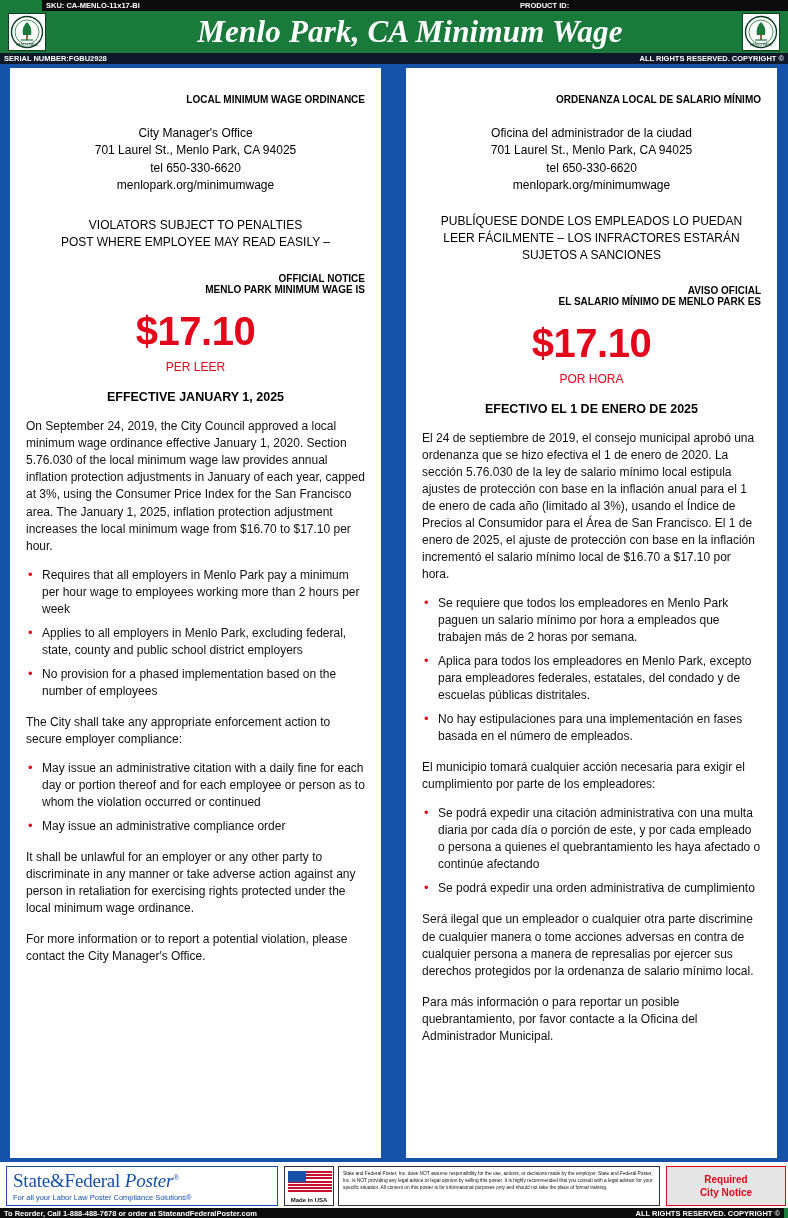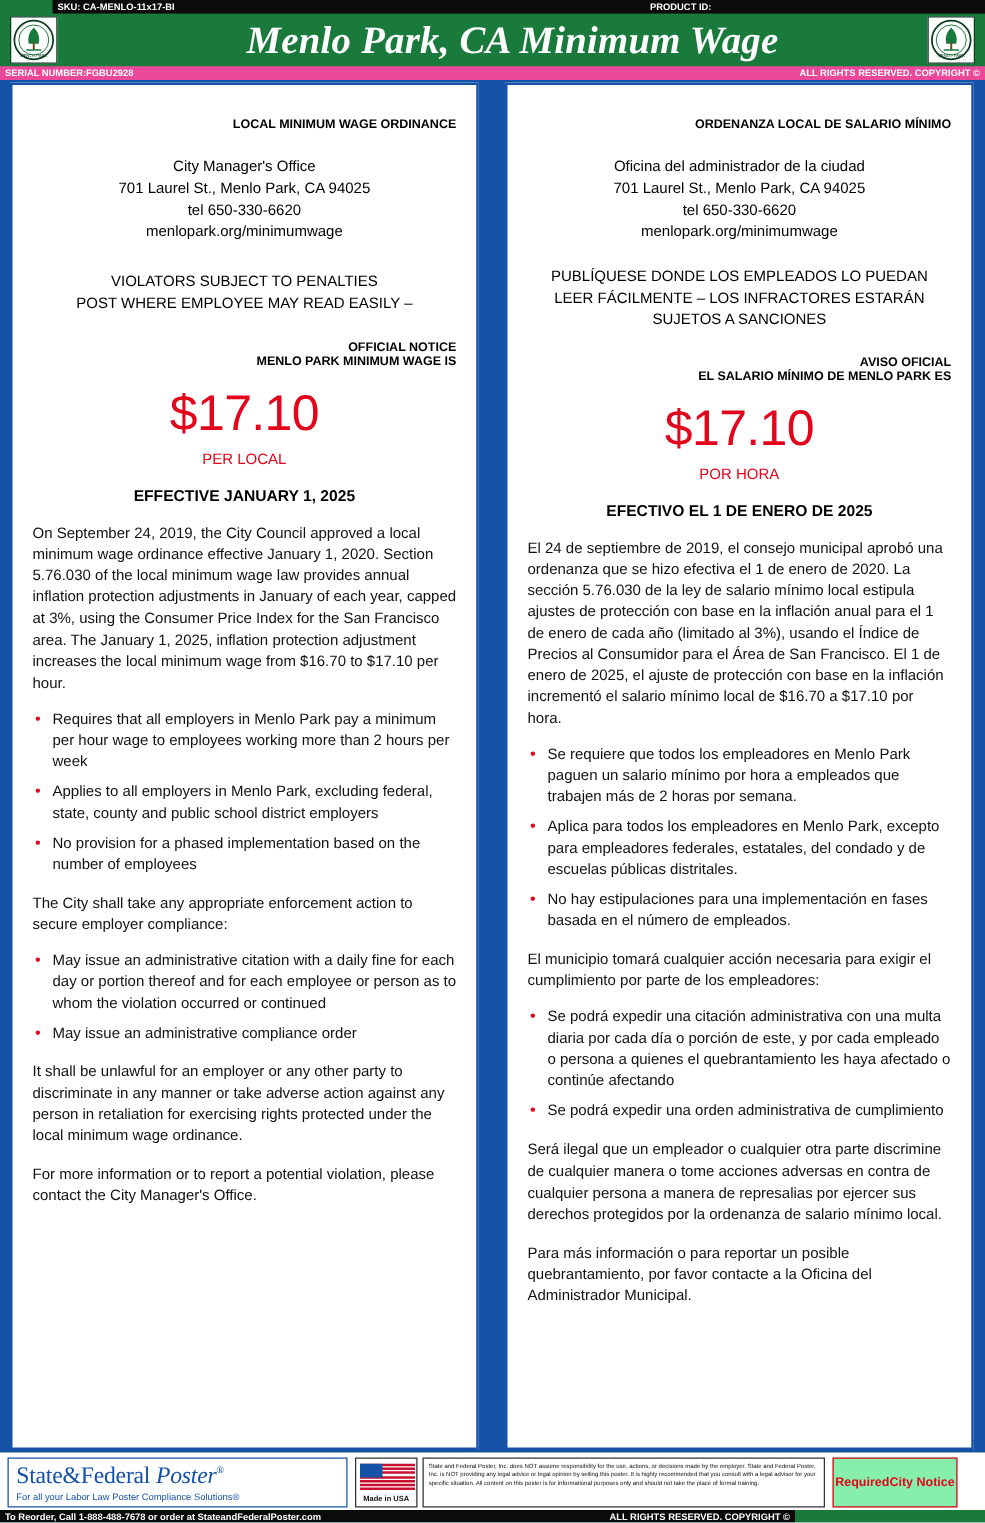--- a/index.html
+++ b/index.html
@@ -46,21 +46,21 @@
     border: 1px solid #0b3d20;
     display: flex; align-items: center; justify-content: center;
   }
   .seal.left { left: 8px; }
   .seal.right { left: 742px; }
   .seal svg { display: block; }
 
   
   .meta-serial {
     position: absolute; top: 53px; left: 0; width: 788px; height: 11px;
-    background: #ec4899; color: #ffffff;
+    background: #0f172a; color: #ffffff;
     font-size: 7.5px; font-weight: bold;
     display: flex; align-items: center;
   }
   .meta-serial .serial { margin-left: 4px; }
   .meta-serial .rights { position: absolute; right: 4px; }
 
   
   .blue-edge {
     position: absolute; top: 64px; left: 0; width: 788px; height: 1098px;
     background: #1552a8;
@@ -76,21 +76,21 @@
   .panel.left  { left: 8px; }
   .panel.right { left: 404px; }
 
   .ttl {
     text-align: right; font-weight: bold; font-size: 10px;
     color: #000; margin-top: 12px;
   }
   .ctr { text-align: center; font-size: 12px; color: #000; line-height: 1.45; }
   .blk { margin-top: 10px; }
   .wage {
-    text-align: center; color: #e3051b; font-weight: normal;
+    text-align: center; color: #e3051b; font-weight: bold;
     font-size: 40px; font-family: "Liberation Sans", sans-serif;
     margin-top: 14px; letter-spacing: -0.5px;
   }
   .perhour {
     text-align: center; color: #e3051b; font-size: 12px; margin-top: 6px;
   }
   .eff {
     text-align: center; font-weight: bold; font-size: 12.5px;
     color: #000; margin-top: 16px;
   }
@@ -140,27 +140,27 @@
     position: absolute; bottom: 2px; left: 0; width: 100%;
     text-align: center; font-size: 6px; font-weight: bold; color: #111;
   }
   .discbox {
     position: absolute; top: 1166px; left: 338px; width: 322px; height: 40px;
     border: 1px solid #333; background: #fff;
     font-size: 4.8px; line-height: 1.5; color: #111; padding: 3px 4px;
     text-align: left;
   }
   .reqbox {
-    position: absolute; top: 1166px; left: 666px; width: 100px; height: 40px;
-    border: 1px solid #e3051b; background: #86efac;
-    display: flex; flex-direction: row; align-items: center; justify-content: center;
+    position: absolute; top: 1166px; left: 666px; width: 120px; height: 40px;
+    border: 1px solid #e3051b; background: #e5e5e5;
+    display: flex; flex-direction: column; align-items: center; justify-content: center;
     color: #e3051b; font-weight: bold; font-size: 10px; line-height: 1.3;
   }
   .meta-bottom {
-    position: absolute; top: 1208px; left: 0; width: 636px; height: 10px;
+    position: absolute; top: 1208px; left: 0; width: 784px; height: 10px;
     background: #0b0b0b; color: #ffffff;
     font-size: 7.5px; font-weight: bold; display: flex; align-items: center;
   }
   .meta-bottom .reorder { margin-left: 4px; }
   .meta-bottom .rights { position: absolute; right: 4px; }
 </style>
 </head>
 <body>
 
 <div id="poster">
@@ -216,21 +216,21 @@
       <div>VIOLATORS SUBJECT TO PENALTIES</div>
       <div>POST WHERE EMPLOYEE MAY READ EASILY –</div>
     </div>
 
     <div class="ttl" style="margin-top:22px;">
       <div>OFFICIAL NOTICE</div>
       <div>MENLO PARK MINIMUM WAGE IS</div>
     </div>
 
     <div class="wage">$17.10</div>
-    <div class="perhour">PER LOCAL</div>
+    <div class="perhour">PER LEER</div>
     <div class="eff">EFFECTIVE JANUARY 1, 2025</div>
 
     <div class="body-p">On September 24, 2019, the City Council approved a local minimum wage ordinance effective January 1, 2020. Section 5.76.030 of the local minimum wage law provides annual inflation protection adjustments in January of each year, capped at 3%, using the Consumer Price Index for the San Francisco area. The January 1, 2025, inflation protection adjustment increases the local minimum wage from $16.70 to $17.10 per hour.</div>
 
     <ul class="bullets">
       <li>Requires that all employers in Menlo Park pay a minimum per hour wage to employees working more than 2 hours per week</li>
       <li>Applies to all employers in Menlo Park, excluding federal, state, county and public school district employers</li>
       <li>No provision for a phased implementation based on the number of employees</li>
     </ul>
 

